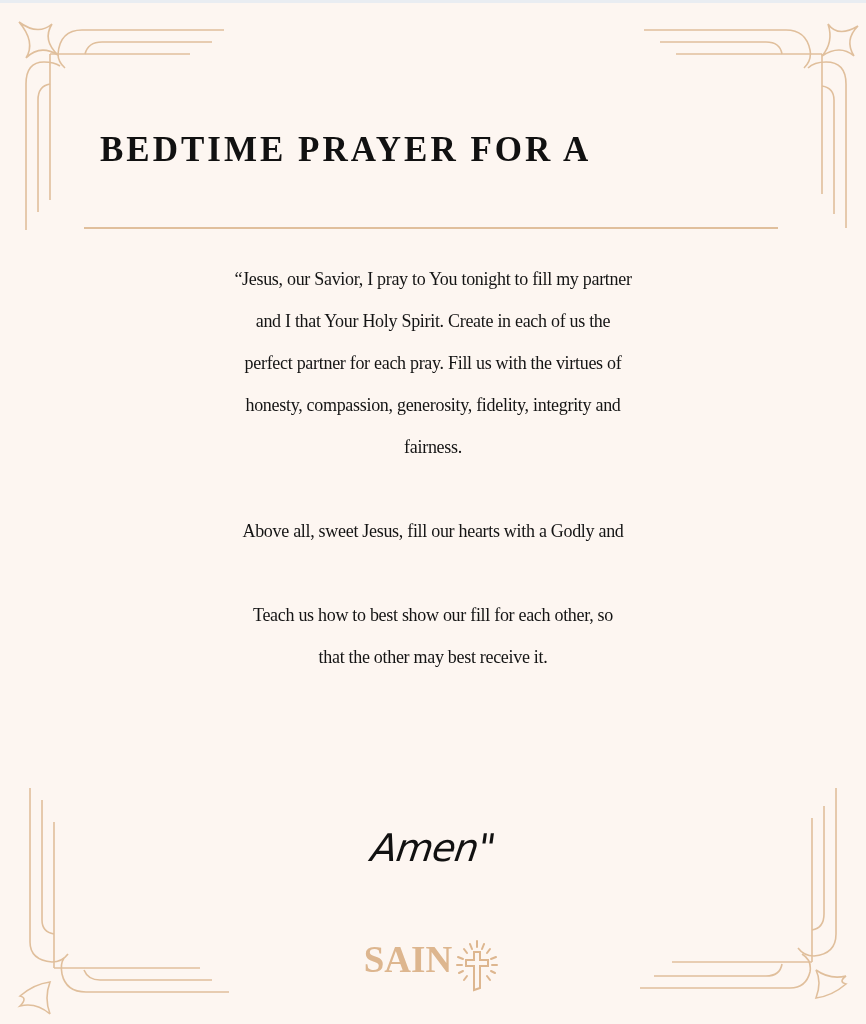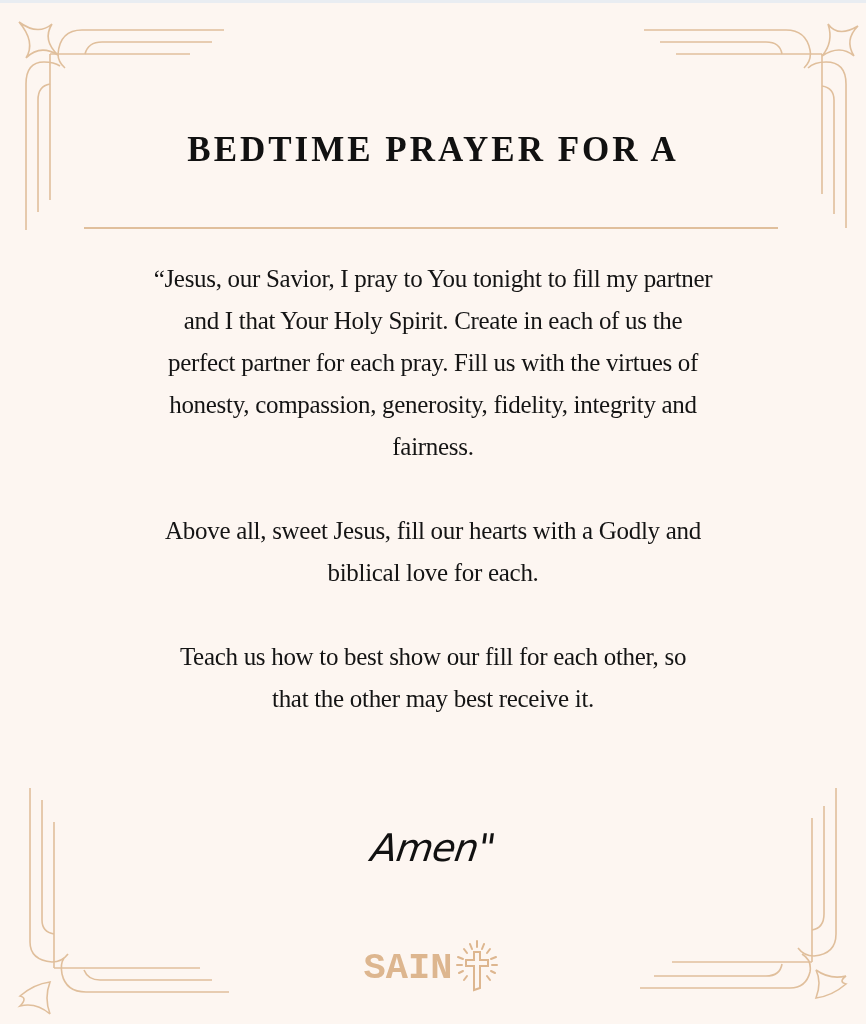--- a/index.html
+++ b/index.html
@@ -6,46 +6,46 @@
   body {
     width: 866px; height: 1024px; overflow: hidden;
     background: #fdf6f1;
     position: relative;
     font-family: "DejaVu Serif", "Liberation Serif", serif;
   }
   .topstrip { position: absolute; left: 0; top: 0; width: 866px; height: 3px; background: #e9edf2; }
   .corner { position: absolute; }
   .title {
     position: absolute; left: 100px; width: 666px; top: 104px;
-    text-align: center; color: #111;
+    color: #111;
     font-family: "Liberation Serif", "DejaVu Serif", serif;
     font-size: 35px; letter-spacing: 3px; line-height: 46px;
     text-transform: uppercase;
   }
   .title-line { display: block; }
   .divider { position: absolute; left: 84px; top: 227px; width: 694px; height: 2px; background: #e0bf9c; }
   .body {
     position: absolute; left: 70px; width: 726px; top: 258px;
     text-align: center; color: #141414;
     font-family: "Liberation Serif", "DejaVu Serif", serif;
-    font-size: 25px; line-height: 42px; letter-spacing: -0.3px;
+    font-size: 18px; line-height: 42px; letter-spacing: -0.3px;
   }
   .para { margin: 0 0 42px 0; }
   .para-line { display: block; }
   .amen {
     position: absolute; left: 0; width: 866px; top: 826px;
     text-align: center; color: #111;
     font-family: "DejaVu Sans", sans-serif; font-style: italic;
     font-size: 38px; font-weight: 300; letter-spacing: -1px;
     transform: skewX(-8deg);
   }
   .logo {
     position: absolute; left: 278px; top: 938px; width: 310px; height: 60px;
-    display: flex; align-items: center; justify-content: center;
-    color: #ddb68f; font-family: Liberation Mono, monospace; font-weight: bold;
+    display: flex; justify-content: center;
+    color: #ddb68f; font-family: Liberation Serif, serif; font-weight: bold;
     font-size: 37px; letter-spacing: 0px;
   }
   .logo .cross { width: 54px; height: 60px; margin: 0 -2px; }
 </style>
 </head>
 <body>
 
 <div class="topstrip"></div>
 
 <svg class="corner" style="left:0;top:0" width="240" height="240" viewBox="0 0 240 240">
@@ -105,21 +105,20 @@
 <div class="body">
   <p class="para">
     <span class="para-line">“Jesus, our Savior, I pray to You tonight to fill my partner</span>
     <span class="para-line">and I that Your Holy Spirit. Create in each of us the</span>
     <span class="para-line">perfect partner for each pray. Fill us with the virtues of</span>
     <span class="para-line">honesty, compassion, generosity, fidelity, integrity and</span>
     <span class="para-line">fairness.</span>
   </p>
   <p class="para">
     <span class="para-line">Above all, sweet Jesus, fill our hearts with a Godly and</span>
-    <span class="para-line">biblical love for each.</span>
   </p>
   <p class="para">
     <span class="para-line">Teach us how to best show our fill for each other, so</span>
     <span class="para-line">that the other may best receive it.</span>
   </p>
 </div>
 
 <div class="amen">Amen"</div>
 
 <div class="logo">

